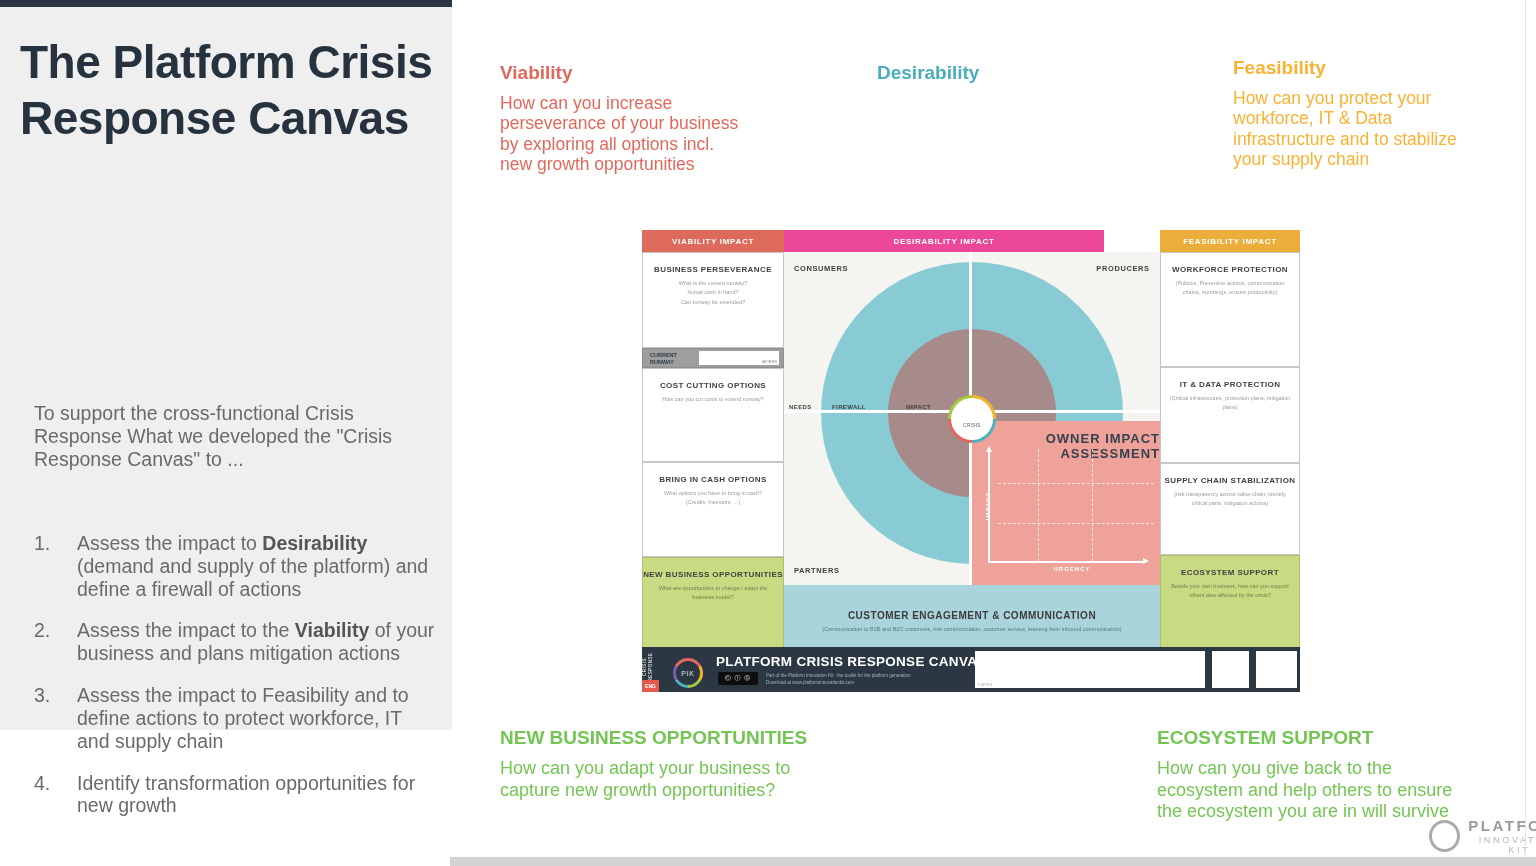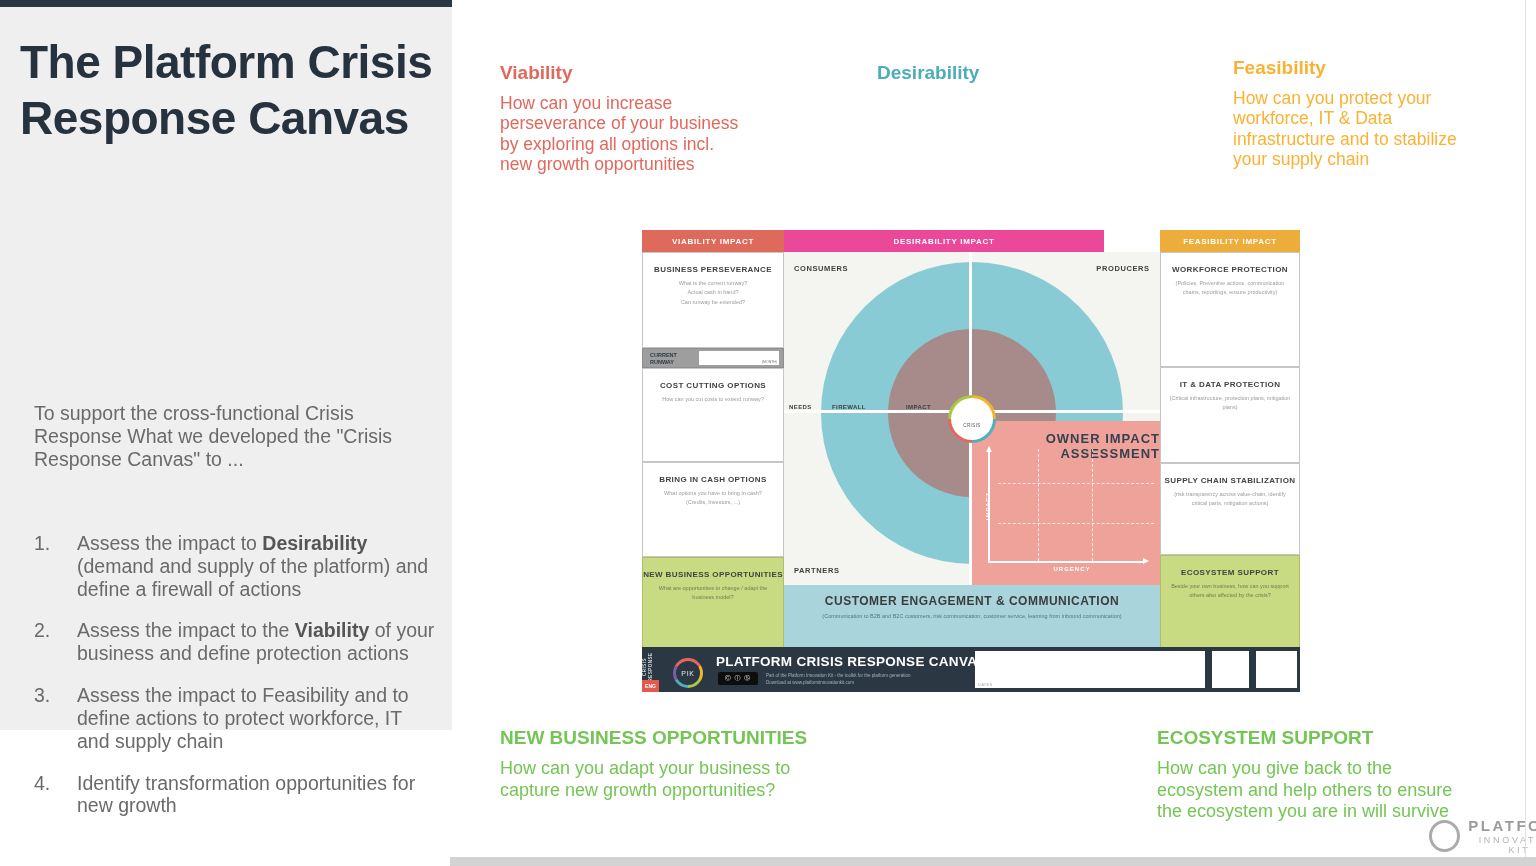--- a/index.html
+++ b/index.html
@@ -48,21 +48,21 @@
   .owner{position:absolute;left:972px;top:421px;width:188px;height:164px;background:#EFA29A;}
   .owner .title{position:absolute;left:0;right:0;top:10px;text-align:right;
                 font-size:13px;font-weight:600;color:#33424E;letter-spacing:1px;}
   .oax{position:absolute;background:#fff;}
   .dash-v{position:absolute;border-left:1.5px dashed rgba(255,255,255,.75);width:0;}
   .dash-h{position:absolute;border-top:1.5px dashed rgba(255,255,255,.75);height:0;}
   .arrow-up{position:absolute;width:0;height:0;border-left:3.5px solid transparent;border-right:3.5px solid transparent;border-bottom:6px solid #fff;}
   .arrow-right{position:absolute;width:0;height:0;border-top:3.5px solid transparent;border-bottom:3.5px solid transparent;border-left:6px solid #fff;}
   .ax-white{position:absolute;font-size:6px;font-weight:700;color:#fff;letter-spacing:1px;}
   .cust{position:absolute;left:784px;top:585px;width:376px;height:63px;background:#A9D4DB;text-align:center;}
-  .cust .t{font-size:12px;color:#3C3C3C;letter-spacing:.5px;font-weight:600;margin-top:9px;}
+  .cust .t{font-size:10px;color:#3C3C3C;letter-spacing:.5px;font-weight:600;margin-top:25px;}
   .cust .s{font-size:5.5px;color:#4E7A83;margin-top:5px;}
   .runway{position:absolute;left:642px;top:348px;width:142px;height:20px;background:#9E9E9E;
           border:1px solid #8E8E8E;box-sizing:border-box;}
   .runway .lab{position:absolute;left:7px;top:3px;font-size:5.5px;font-weight:700;color:#2D3A42;line-height:1.2;white-space:pre-line;}
   .runway .inp{position:absolute;left:56px;top:2px;width:80px;height:14px;background:#fff;}
   .runway .unit{position:absolute;right:2px;bottom:1px;font-size:3.5px;color:#777;}
   
   .cfoot{position:absolute;left:642px;top:647px;width:658px;height:45px;background:#2B3844;}
   .vtext{position:absolute;left:-12px;top:13px;width:38px;height:14px;transform:rotate(-90deg);
          font-size:4.5px;line-height:1.4;color:#fff;letter-spacing:.5px;text-align:center;white-space:pre-line;}
@@ -98,21 +98,21 @@
     <div class="top-bar"></div>
     <h1 class="page-title">The Platform Crisis Response Canvas</h1>
     <p class="intro">To support the cross-functional Crisis Response What we developed the "Crisis Response Canvas" to ...</p>
     <div class="num-list">
       <div class="li">
         <span class="num">1.</span>
         <span class="txt"><span>Assess the impact to </span><b>Desirability</b><span> (demand and supply of the platform) and define a firewall of actions</span></span>
       </div>
       <div class="li">
         <span class="num">2.</span>
-        <span class="txt"><span>Assess the impact to the </span><b>Viability</b><span> of your business and define protection actions</span></span>
+        <span class="txt"><span>Assess the impact to the </span><b>Viability</b><span> of your business and plans mitigation actions</span></span>
       </div>
       <div class="li">
         <span class="num">3.</span>
         <span class="txt"><span>Assess the impact to Feasibility and to define actions to protect workforce, IT and supply chain</span><b></b><span></span></span>
       </div>
       <div class="li">
         <span class="num">4.</span>
         <span class="txt"><span>Identify transformation opportunities for new growth</span><b></b><span></span></span>
       </div>
     </div>

